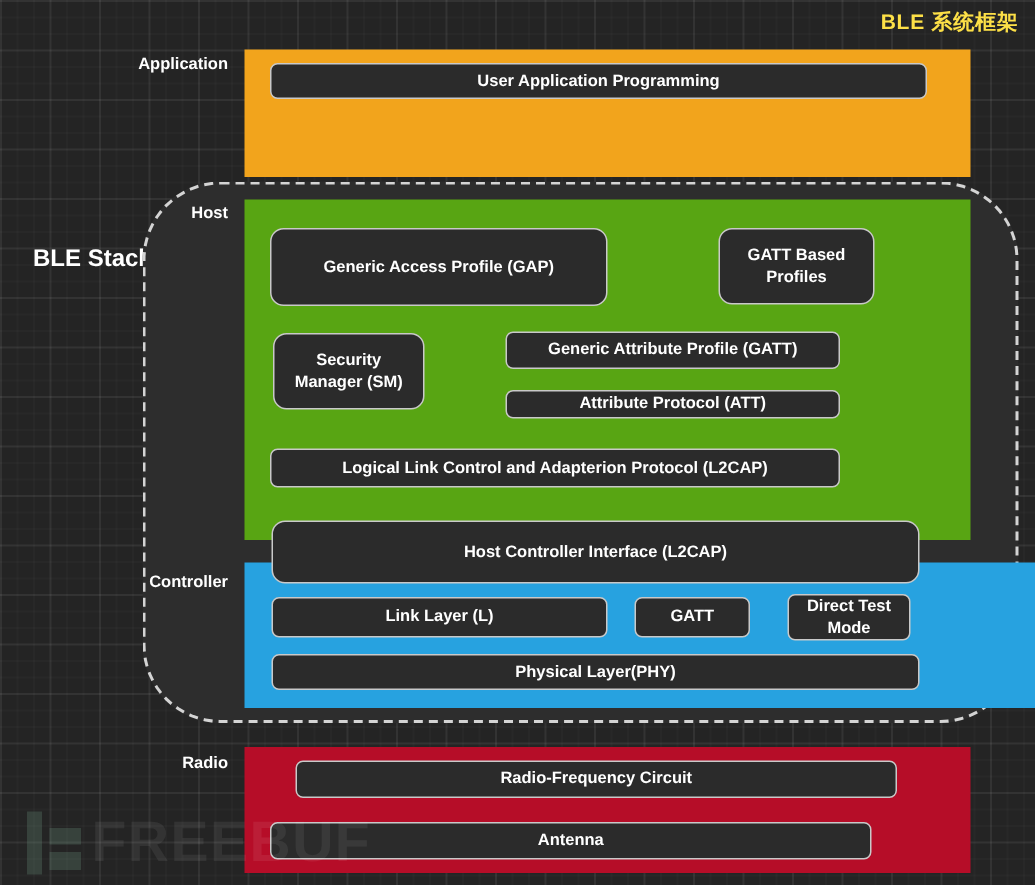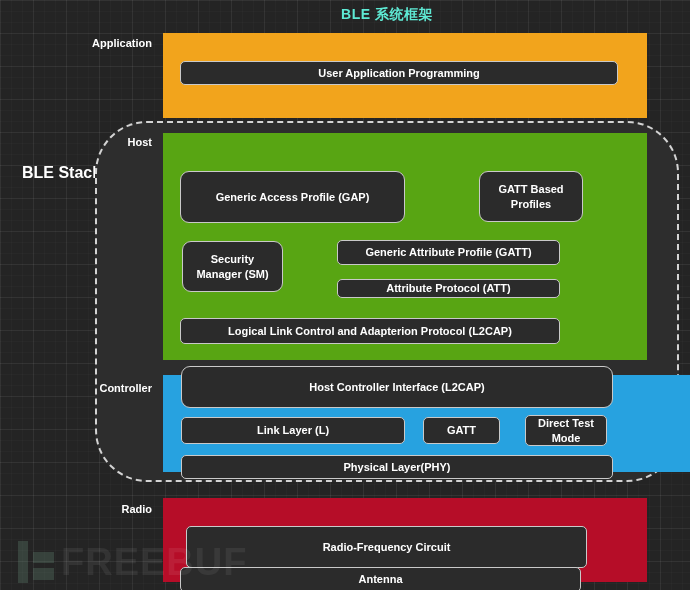--- a/index.html
+++ b/index.html
@@ -9,42 +9,42 @@
     background-color:#242424;
     background-image:
       linear-gradient(rgba(255,255,255,0.05) 1px, transparent 1px),
       linear-gradient(90deg, rgba(255,255,255,0.05) 1px, transparent 1px),
       linear-gradient(rgba(255,255,255,0.02) 1px, transparent 1px),
       linear-gradient(90deg, rgba(255,255,255,0.02) 1px, transparent 1px);
     background-size:33px 33px,33px 33px,11px 11px,11px 11px;
   }
   .abs{position:absolute;box-sizing:border-box;}
   .title{
-    left:95px;top:6px;width:584px;text-align:center;
-    color:#5eead4;font-size:14px;font-weight:bold;letter-spacing:0.5px;
+    left:95px;top:6px;width:584px;text-align:right;
+    color:#fde047;font-size:14px;font-weight:bold;letter-spacing:0.5px;
   }
   .side-label{
     left:52px;width:100px;text-align:right;
     color:#fff;font-size:11px;font-weight:bold;
   }
   .ble-stack-label{
     left:22px;top:164px;color:#fff;font-size:16px;font-weight:bold;
   }
   .section{position:absolute;box-sizing:border-box;z-index:2;}
   .stack-container{
     left:95px;top:121px;width:584px;height:361px;
     background:#2d2d2d;border:2px dashed #d4d4d4;border-radius:52px;
     z-index:1;
   }
   .dbox{
     position:absolute;box-sizing:border-box;
     background:#2b2b2b;border:1px solid #c9c9c9;border-radius:5px;
     color:#fff;font-size:11px;font-weight:bold;line-height:1.3;
     display:flex;align-items:center;justify-content:center;
-    text-align:center;padding:2px 6px;margin-top:19px;
+    text-align:center;padding:2px 6px;
   }
   .dbox.tall{border-radius:9px;}
   
   .sec-app{left:163px;top:33px;width:484px;height:85px;}
   .sec-app .b1{left:17px;top:9px;width:438px;height:24px;}
   .sec-app .b2{left:17px;top:52px;width:438px;height:24px;}
   
   .sec-host{left:163px;top:133px;width:484px;height:227px;}
   .sec-host .gap{left:17px;top:19px;width:225px;height:52px;}
   .sec-host .gattp{left:316px;top:19px;width:104px;height:51px;}
@@ -55,21 +55,21 @@
   
   .hci{left:181px;top:347px;width:432px;height:42px;z-index:3;border-radius:9px;}
   
   .sec-ctl{left:163px;top:375px;width:582px;height:97px;}
   .sec-ctl .ll{left:18px;top:23px;width:224px;height:27px;}
   .sec-ctl .isoal{left:260px;top:23px;width:77px;height:27px;}
   .sec-ctl .dtm{left:362px;top:21px;width:82px;height:31px;}
   .sec-ctl .phy{left:18px;top:61px;width:432px;height:24px;}
   
   .sec-radio{left:163px;top:498px;width:484px;height:84px;}
-  .sec-radio .rf{left:23px;top:9px;width:401px;height:42px;}
+  .sec-radio .rf{left:34px;top:9px;width:401px;height:25px;}
   .sec-radio .ant{left:17px;top:50px;width:401px;height:25px;}
   
   .watermark{
     position:absolute;left:18px;top:540px;display:flex;align-items:flex-start;
     z-index:6;pointer-events:none;
   }
   .wm-logo{position:relative;width:40px;height:44px;display:block;}
   .wm-logo .v{position:absolute;left:0;top:1px;width:10px;height:42px;background:rgba(125,175,145,0.22);}
   .wm-logo .h1{position:absolute;left:15px;top:12px;width:21px;height:11px;background:rgba(125,175,145,0.22);}
   .wm-logo .h2{position:absolute;left:15px;top:28px;width:21px;height:12px;background:rgba(125,175,145,0.22);}

